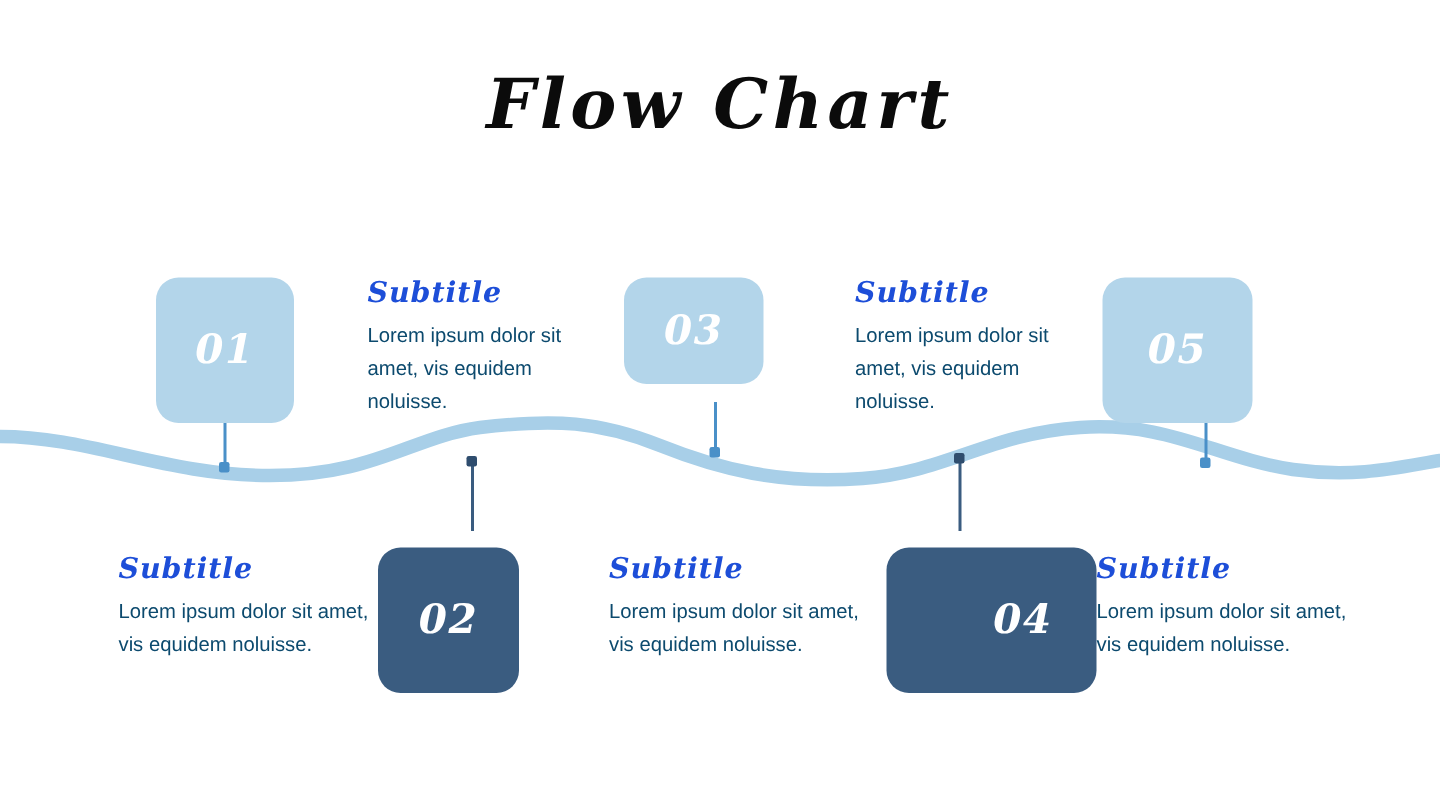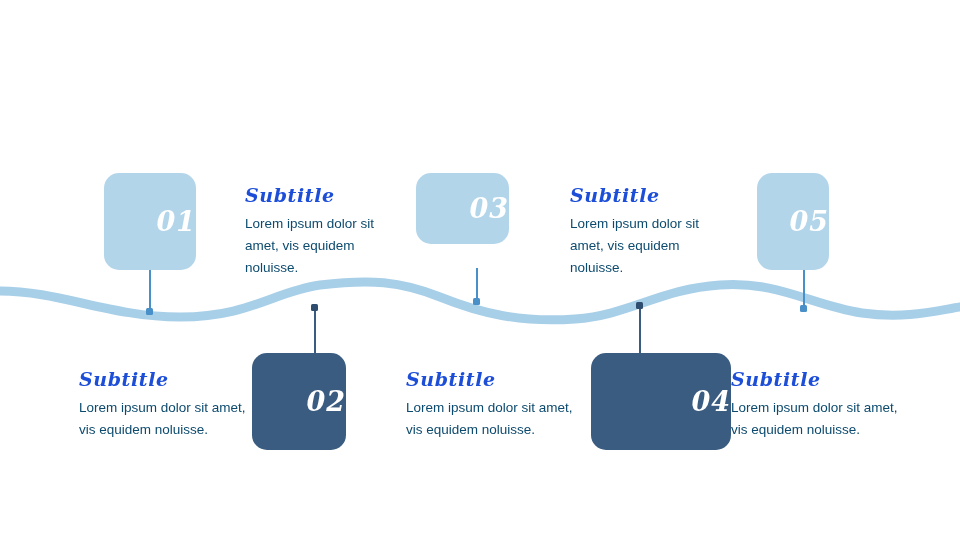--- a/index.html
+++ b/index.html
@@ -66,21 +66,22 @@
   .dot.dark {
     background: #2f4d6e;
   }
 
   
   .numbox {
     position: absolute;
     border-radius: 15px;
     display: flex;
     align-items: center;
-    justify-content: flex-end;
+    justify-content: center;
+    margin-top: 12px;
   }
   .numbox.light { background: #b3d5ea; }
   .numbox.dark  { background: #3a5c80; }
   .numbox-label {
     font-family: "DejaVu Serif", serif;
     font-style: italic;
     font-weight: bold;
     font-size: 27px;
     letter-spacing: 1px;
     color: #ffffff;
@@ -106,20 +107,21 @@
     line-height: 22px;
     color: #0c4a6e;
     margin: 0;
   }
 </style>
 </head>
 <body>
 
 <div id="slide">
 
+  <div id="title">Flow Chart</div>
 
   <svg id="wave" viewBox="0 0 960 60" preserveAspectRatio="none">
     <path d="M0,16 C60,16 110,42 180,42 C250,42 275,16 320,10
              C370,4 400,6 440,22 C480,38 520,48 575,44
              C630,40 660,14 720,10 C780,6 810,30 862,38
              C905,44 935,36 960,32" fill="none" stroke="#a8cfe8" stroke-width="9" stroke-linecap="round"></path>
   </svg>
 
   <div class="connector" style="left:149px; top:268px; height:45px;"></div>
   <div class="dot" style="left:146px; top:308px;"></div>
@@ -156,21 +158,21 @@
   <div class="numbox dark" style="left:591px; top:353px; width:98px; height:97px;padding-left:42px;">
     <span class="numbox-label">04</span>
   </div>
   <div class="textblock" style="left:406px; top:368px; width:180px;">
     <p class="subtitle">Subtitle</p>
     <p class="bodytext">Lorem ipsum dolor sit amet, vis equidem noluisse.</p>
   </div>
 
   <div class="connector" style="left:803px; top:268px; height:41px;"></div>
   <div class="dot" style="left:800px; top:305px;"></div>
-  <div class="numbox light" style="left:757px; top:173px; width:72px; height:97px;">
+  <div class="numbox light" style="left:735px; top:173px; width:100px; height:97px;">
     <span class="numbox-label">05</span>
   </div>
   <div class="textblock" style="left:731px; top:368px; width:180px;">
     <p class="subtitle">Subtitle</p>
     <p class="bodytext">Lorem ipsum dolor sit amet, vis equidem noluisse.</p>
   </div>
 
 </div>
 
 </body></html>

